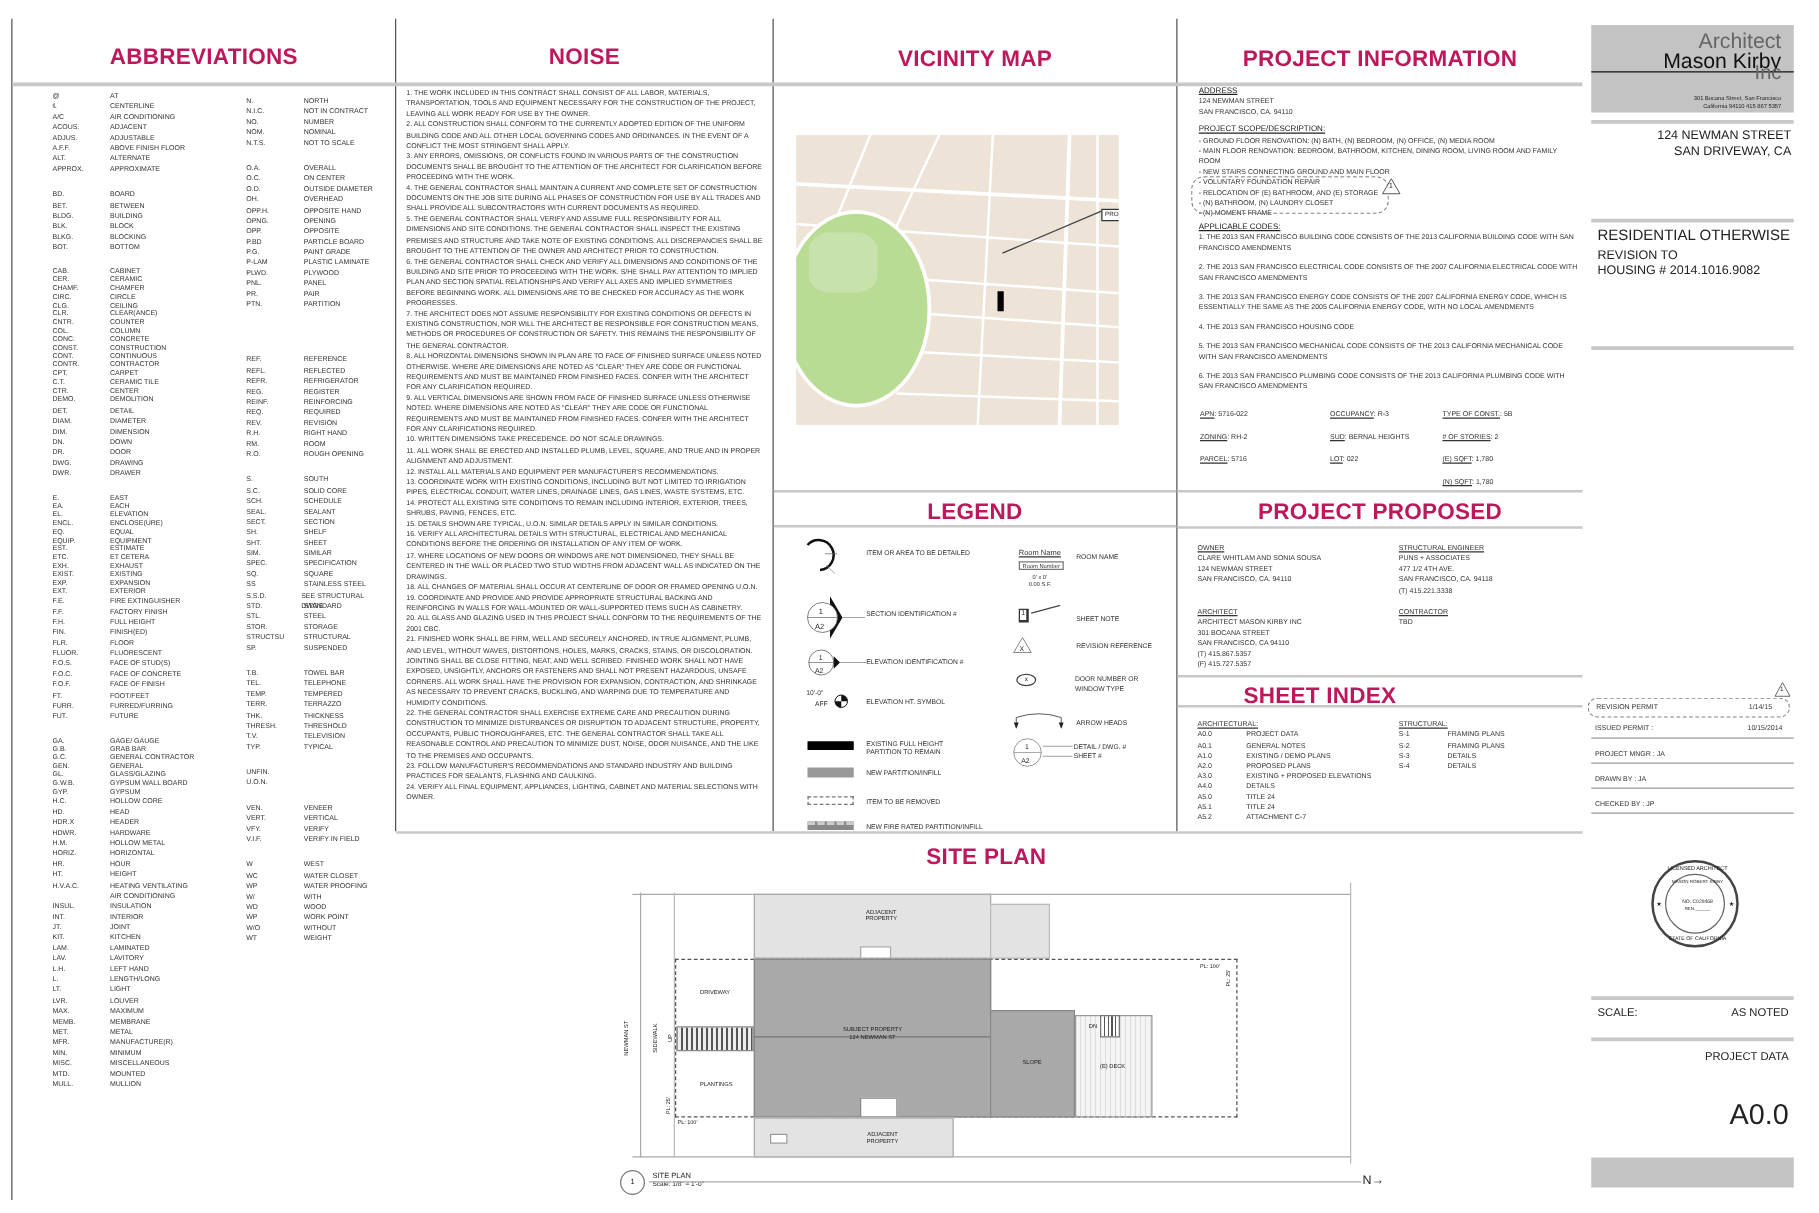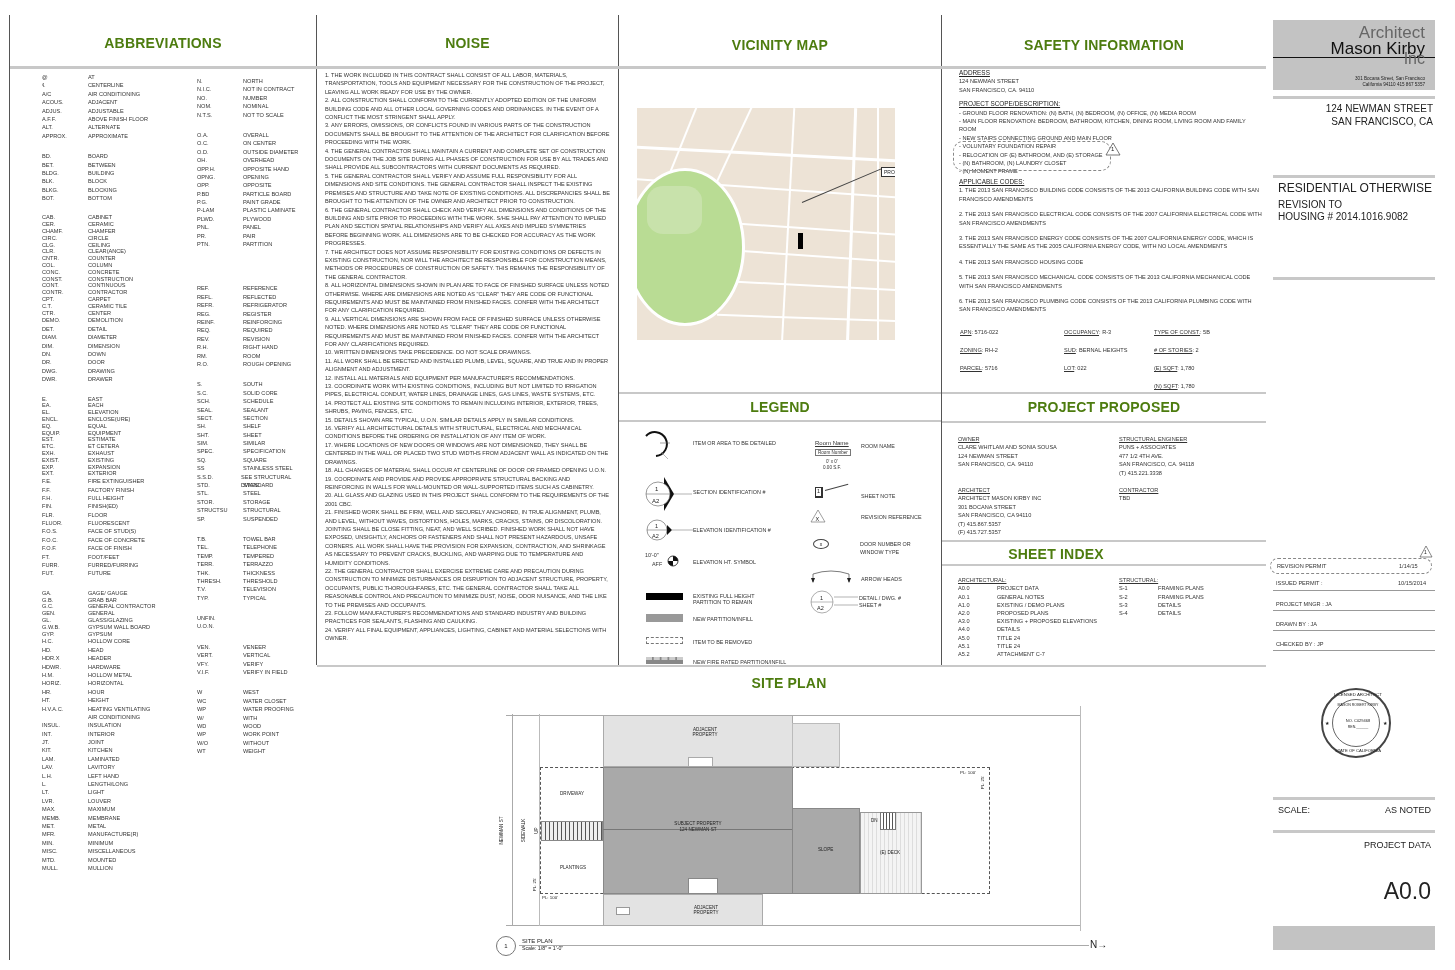--- a/index.html
+++ b/index.html
@@ -2,21 +2,21 @@
 <html><head>
 <meta charset="utf-8">
 <style>
   * { box-sizing: border-box; margin: 0; padding: 0; }
   html, body { width: 1455px; height: 970px; background: #fff; overflow: hidden; }
   body { font-family: "Liberation Sans", sans-serif; color: #222; position: relative; }
   .abs { position: absolute; }
   .vline { position: absolute; width: 1px; background: #555; }
   .hline { position: absolute; height: 3px; background: #c8c8c8; }
   .thinline { position: absolute; height: 1px; background: #999; }
-  .sec-title { position: absolute; font-weight: bold; font-size: 14px; text-align: center; letter-spacing: 0.2px; color: #4d7c0f; }
+  .sec-title { position: absolute; font-weight: bold; font-size: 18px; text-align: center; letter-spacing: 0.2px; color: #be185d; }
   .abbr-col { position: absolute; font-size: 5.6px; color: #333; }
   .abbr-row { display: flex; height: 8.4px; line-height: 8.4px; }
   .abbr-row.tight { height: 6.8px; line-height: 6.8px; }
   .abbr-row .k { width: 46px; }
   .abbr-row.sp { height: 12px; }
   .notes p { font-size: 5.6px; line-height: 8.4px; color: #333; }
   .u { text-decoration: underline; }
   .info { font-size: 5.6px; line-height: 8.4px; color: #333; }
   .info .hd { font-size: 6.4px; text-decoration: underline; color: #222; }
   .legend-item { position: absolute; font-size: 5.4px; color: #333; }
@@ -37,21 +37,21 @@
 <div class="hline" style="left:619px;top:420px;width:322px;height:2px;"></div>
 <div class="hline" style="left:942px;top:392px;width:324px;height:2px;"></div>
 <div class="hline" style="left:942px;top:421px;width:324px;height:2px;"></div>
 <div class="hline" style="left:942px;top:540px;width:324px;height:2px;"></div>
 <div class="hline" style="left:942px;top:564px;width:324px;height:2px;"></div>
 <div class="hline" style="left:317px;top:665px;width:949px;height:2px;"></div>
 
 <div class="sec-title" style="left:10px;top:35px;width:306px;">ABBREVIATIONS</div>
 <div class="sec-title" style="left:317px;top:35px;width:301px;">NOISE</div>
 <div class="sec-title" style="left:619px;top:37px;width:322px;">VICINITY MAP</div>
-<div class="sec-title" style="left:942px;top:37px;width:324px;">SAFETY INFORMATION</div>
+<div class="sec-title" style="left:942px;top:37px;width:324px;">PROJECT INFORMATION</div>
 <div class="sec-title" style="left:619px;top:399px;width:322px;">LEGEND</div>
 <div class="sec-title" style="left:942px;top:399px;width:324px;">PROJECT PROPOSED</div>
 <div class="sec-title" style="left:894px;top:546px;width:324px;">SHEET INDEX</div>
 <div class="sec-title" style="left:619px;top:675px;width:340px;">SITE PLAN</div>
 
 <div class="abbr-col" id="abbr-col1" style="left:42px;top:73px;width:140px;">
     <div class="abbr-row">
       <span class="k">@</span>
       <span>AT</span>
     </div>
@@ -1091,21 +1091,21 @@
 <div class="abs" style="left:1273px;top:20px;width:162px;height:70px;background:#c3c3c3;">
   <div class="abs" style="right:10px;top:3px;font-size:17px;color:#666;">Architect</div>
   <div class="abs" style="right:10px;top:19px;font-size:17px;color:#111;">Mason Kirby</div>
   <div class="abs" style="left:0;top:37px;width:162px;height:1px;background:#111;"></div>
   <div class="abs" style="right:10px;top:30px;font-size:16px;color:#666;">Inc</div>
   <div class="abs" style="right:10px;top:56px;font-size:4.6px;">301 Bocana Street, San Francisco</div>
   <div class="abs" style="right:10px;top:62px;font-size:4.6px;">California 94110   415 867 5357</div>
 </div>
 <div class="hline" style="left:1273px;top:96px;width:162px;"></div>
 <div class="abs" style="right:22px;top:103px;font-size:10px;">124 NEWMAN STREET</div>
-<div class="abs" style="right:22px;top:116px;font-size:10px;">SAN FRANCISCO, CA</div>
+<div class="abs" style="right:22px;top:116px;font-size:10px;">SAN DRIVEWAY, CA</div>
 <div class="hline" style="left:1273px;top:175px;width:162px;"></div>
 <div class="abs" style="left:1278px;top:181px;font-size:12px;">RESIDENTIAL OTHERWISE</div>
 <div class="abs" style="left:1278px;top:199px;font-size:10px;">REVISION TO</div>
 <div class="abs" style="left:1278px;top:211px;font-size:10px;">HOUSING # 2014.1016.9082</div>
 <div class="hline" style="left:1273px;top:277px;width:162px;"></div>
 
 <div class="abs" style="left:1270px;top:558px;width:162px;height:16px;border:1px dashed #888;border-radius:8px;"></div>
 <div class="tb-row" style="left:1277px;top:563px;">REVISION PERMIT</div>
 <div class="tb-row" style="left:1399px;top:563px;">1/14/15</div>
 <svg class="abs" style="left:1419px;top:545px;" width="14" height="13">

